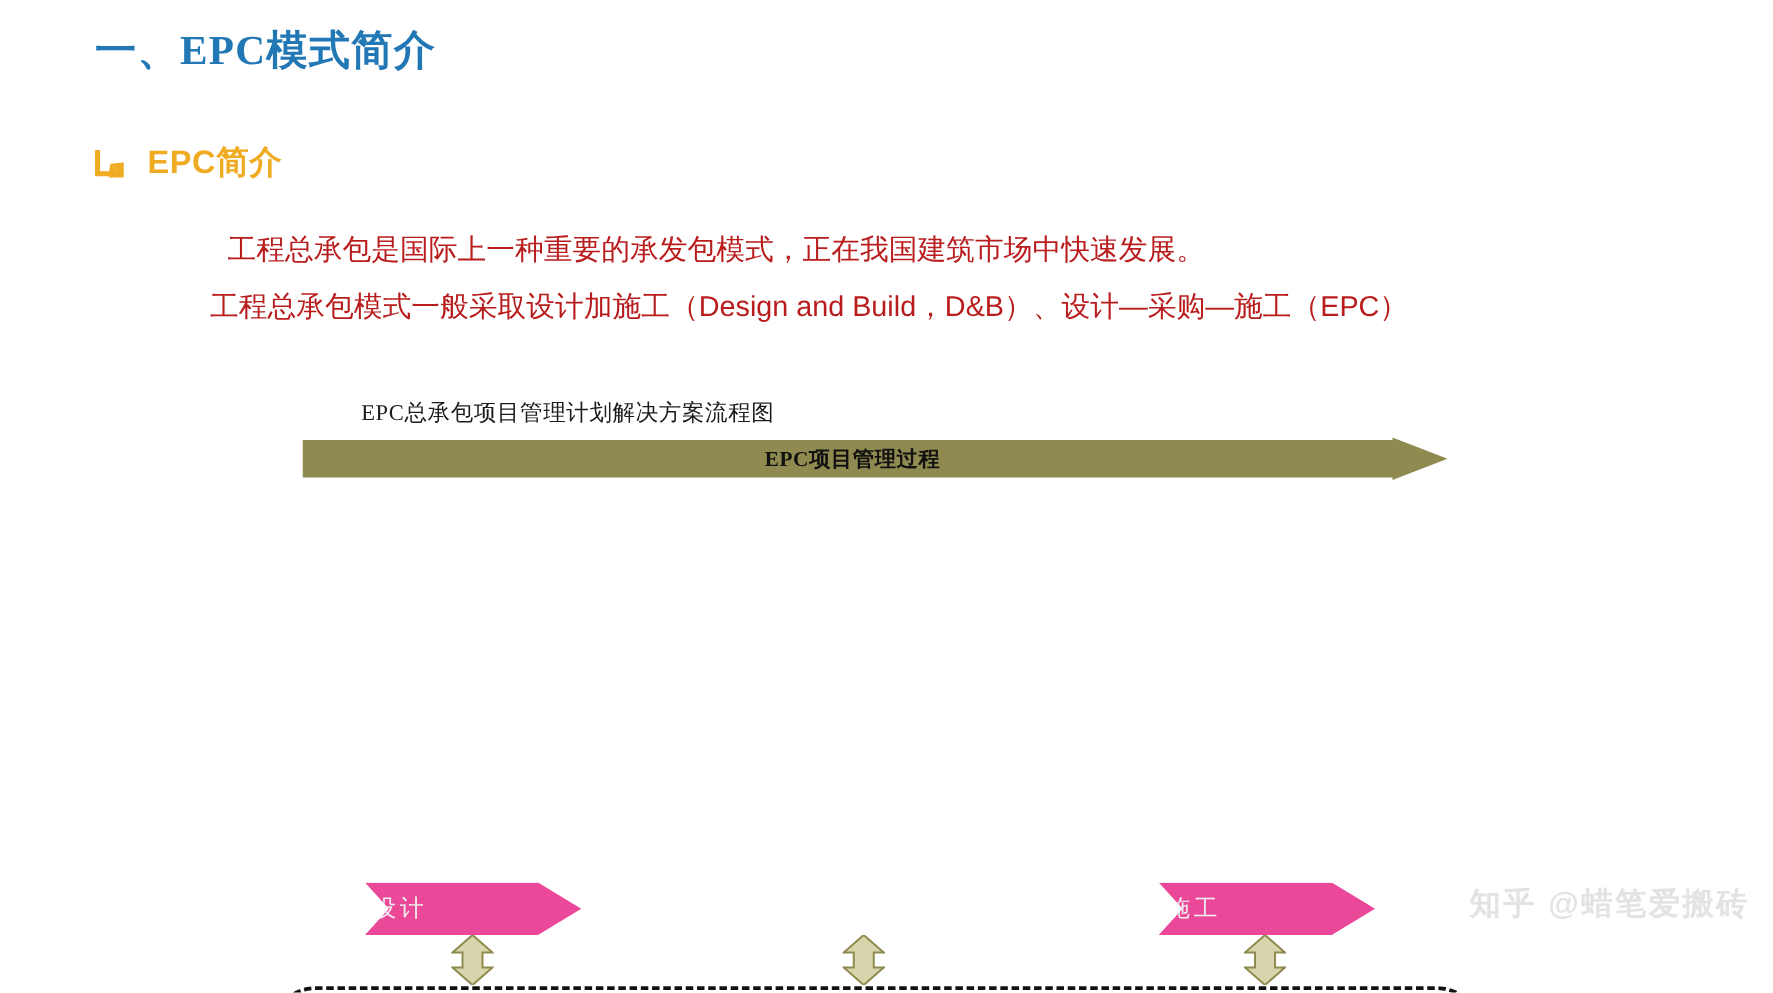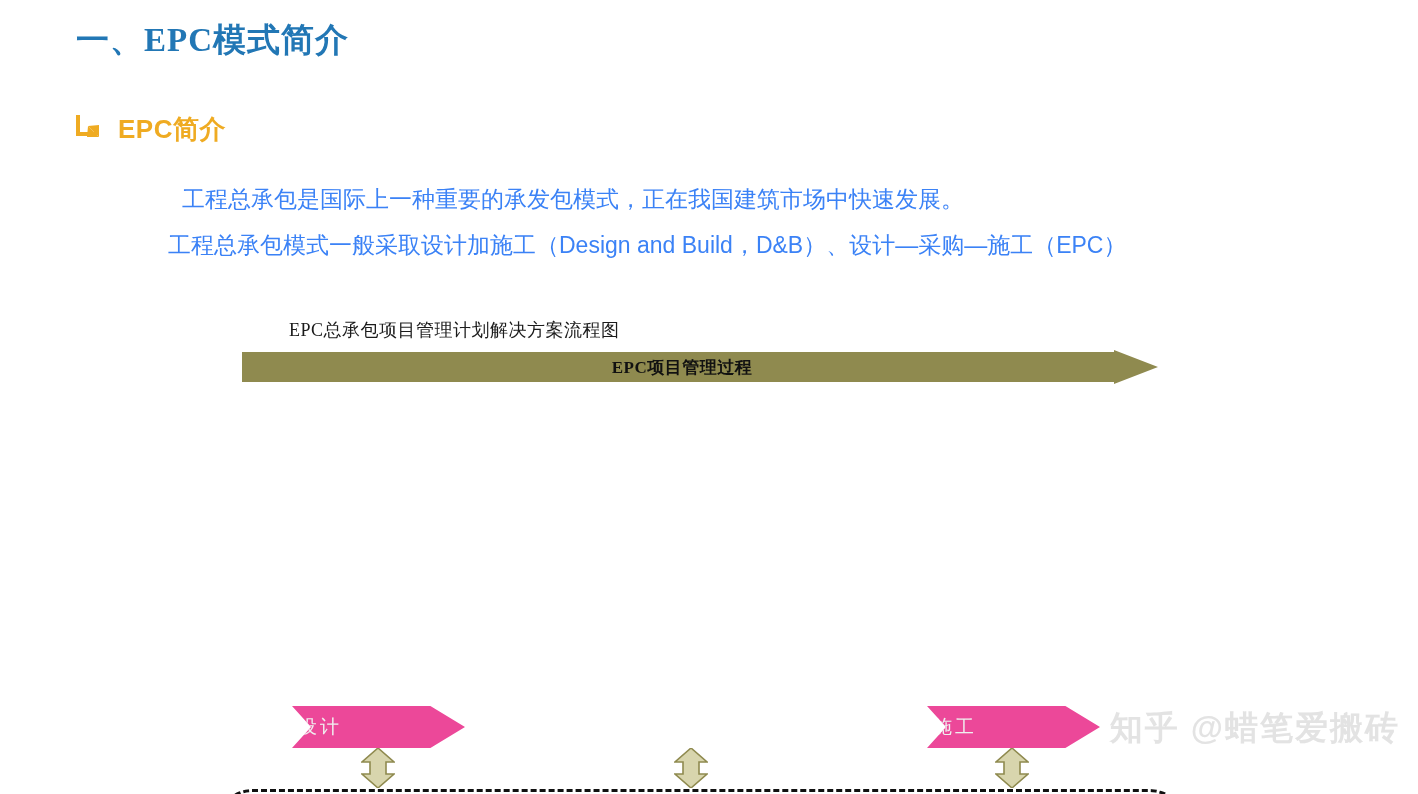--- a/index.html
+++ b/index.html
@@ -15,33 +15,33 @@
 
   
   .main-title{
     position:absolute;left:76px;top:18px;
     font-family:"Liberation Serif","DejaVu Serif",serif;
     font-size:33px;font-weight:700;color:#2277b5;
     letter-spacing:1px;white-space:nowrap;
   }
   .sub-head{
     position:absolute;left:74px;top:112px;
-    display:flex;align-items:flex-start;gap:14px;
+    display:flex;align-items:flex-end;gap:14px;
   }
   .sub-arrow{
     width:30px;height:30px;display:block;
   }
   .sub-title{
     font-size:26px;font-weight:700;color:#efab22;
     white-space:nowrap;letter-spacing:.5px;
   }
 
   
   .para{
-    position:absolute;color:#3b82f6;
+    position:absolute;color:#b91c1c;
     font-size:23px;line-height:1.0;white-space:nowrap;
     font-weight:500;
   }
   .p1{left:182px;top:188px;}
   .p2{left:168px;top:234px;}
   .p3{left:76px;top:281px;}
 
   
   .diagram{position:absolute;left:0;top:318px;width:1418px;height:476px;}
 
@@ -85,21 +85,21 @@
   
   .dashbox{
     position:absolute;left:218px;top:471px;width:966px;height:190px;
     border:3px dashed #111;border-radius:34px;
     box-sizing:border-box;
   }
 
   
   .watermark{
     position:absolute;right:18px;top:706px;
-    font-size:33px;color:#e3e3e3;font-weight:700;
+    font-size:25px;color:#e3e3e3;font-weight:700;
     white-space:nowrap;letter-spacing:2px;
     font-family:"Liberation Sans","DejaVu Sans",sans-serif;
   }
 </style>
 <style></style></head>
 <body>
 
 <div class="slide">
 
   <div class="main-title">一、EPC模式简介</div>

